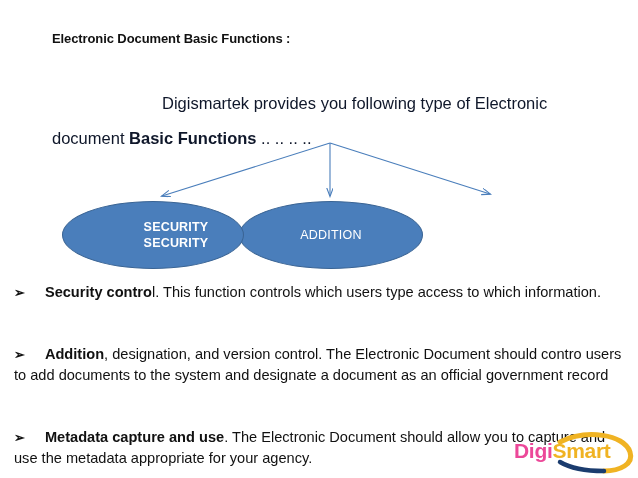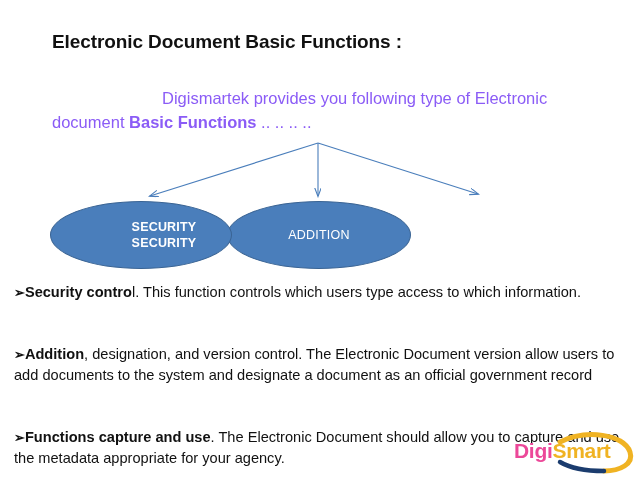--- a/index.html
+++ b/index.html
@@ -14,44 +14,44 @@
     overflow: hidden;
     font-family: "Liberation Sans", sans-serif;
     color: #000000;
   }
 
   
   #slide-title {
     position: absolute;
     left: 52px;
     top: 31px;
-    font-size: 19px;
+    font-size: 13px;
     font-weight: bold;
     letter-spacing: -0.1px;
     color: #111111;
     white-space: nowrap;
   }
 
   
   #intro-paragraph {
     position: absolute;
     left: 52px;
     top: 86px;
     width: 520px;
     font-size: 16.5px;
-    line-height: 24px;
-    color: #8b5cf6;
+    line-height: 35px;
+    color: #0f172a;
     text-indent: 110px;
   }
   #intro-paragraph .bold { font-weight: bold; }
 
   
   #diagram {
     position: absolute;
-    left: 0;
+    left: 12px;
     top: 130px;
     width: 532px;
     height: 150px;
   }
   #arrow-svg {
     position: absolute;
     left: 0;
     top: 0;
     width: 638px;
     height: 150px;
@@ -102,21 +102,21 @@
     width: 608px;
     font-size: 14.6px;
     line-height: 21px;
     color: #111111;
   }
   .bullet-block .marker {
     font-weight: bold;
     font-size: 13px;
     color: #111111;
   }
-  .bullet-block .lead { font-weight: bold; }
+  .bullet-block .lead { font-weight: bold; margin-left: 20px; }
   #bullet-security { top: 282px; }
   #bullet-addition { top: 344px; }
   #bullet-metadata { top: 427px; }
 
   
   #logo {
     position: absolute;
     left: 508px;
     top: 428px;
     width: 128px;
@@ -173,25 +173,25 @@
     </div>
   </div>
 
 </div>
 
 <div class="bullet-block" id="bullet-security">
   <span class="marker">➢</span><span class="lead">Security contro</span><span>l. This function controls which users type access to which information.</span>
 </div>
 
 <div class="bullet-block" id="bullet-addition">
-  <span class="marker">➢</span><span class="lead">Addition</span><span>, designation, and version control. The Electronic Document  version allow users to add documents to the system and designate a document as an official government record</span>
+  <span class="marker">➢</span><span class="lead">Addition</span><span>, designation, and version control. The Electronic Document  should contro users to add documents to the system and designate a document as an official government record</span>
 </div>
 
 <div class="bullet-block" id="bullet-metadata">
-  <span class="marker">➢</span><span class="lead">Functions capture and use</span><span>. The Electronic Document  should allow you to capture and use the metadata appropriate for your agency.</span>
+  <span class="marker">➢</span><span class="lead">Metadata capture and use</span><span>. The Electronic Document  should allow you to capture and use the metadata appropriate for your agency.</span>
 </div>
 
 <div id="logo">
   <svg id="logo-svg" width="128" height="48" viewBox="0 0 128 48" xmlns="http://www.w3.org/2000/svg">
 
     <path d="M52 14 C78 1, 116 6, 122 24 C126 36, 112 43, 96 43" fill="none" stroke="#f0b323" stroke-width="5" stroke-linecap="round"></path>
 
     <path d="M96 43 C78 43, 62 40, 52 34" fill="none" stroke="#1b3c6e" stroke-width="4.5" stroke-linecap="round"></path>
   </svg>
   <div id="logo-text">

